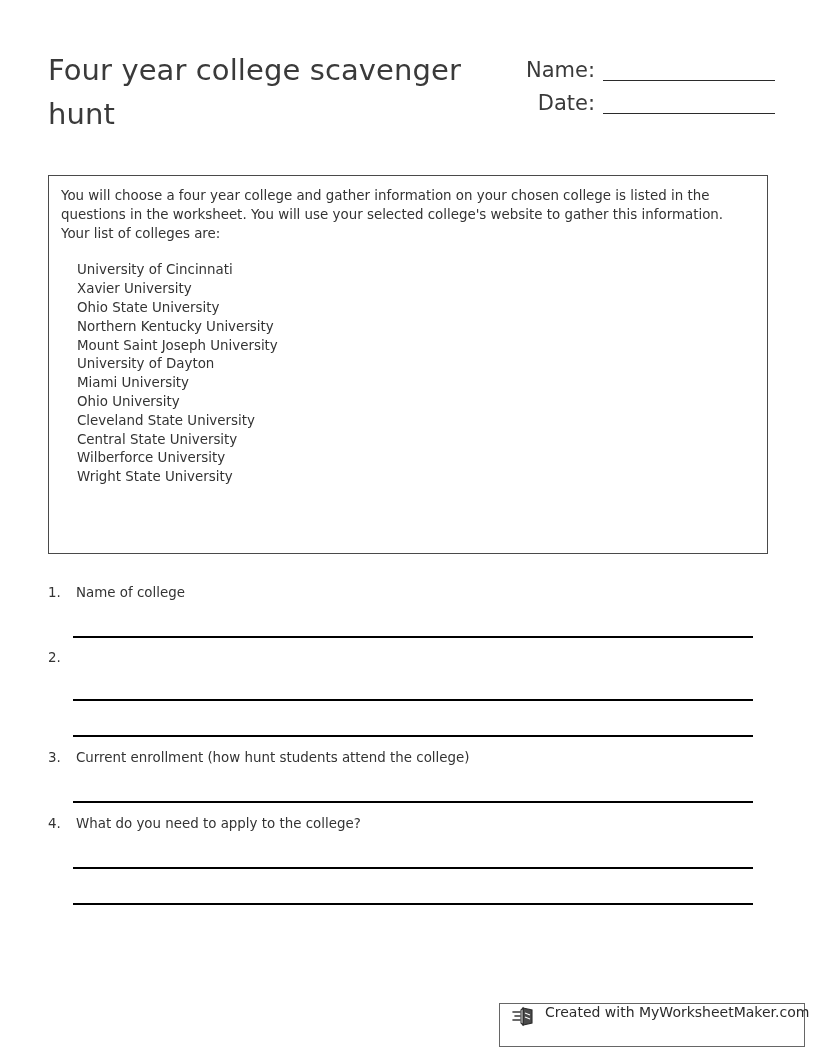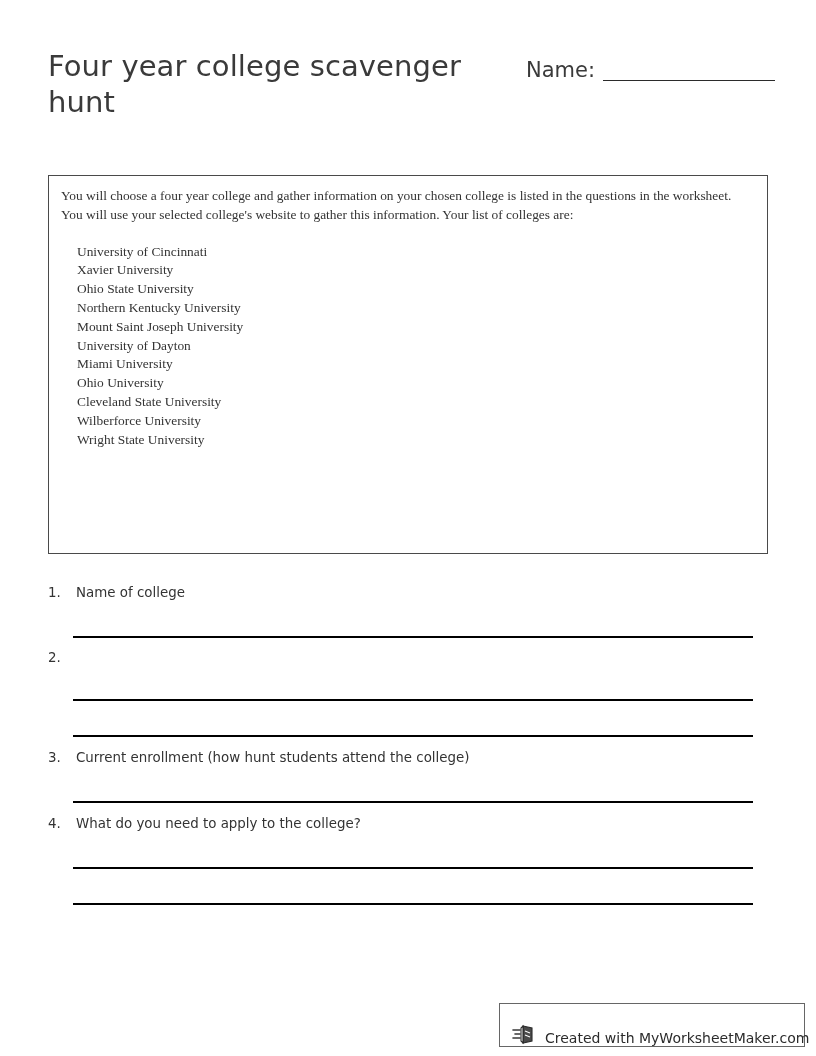--- a/index.html
+++ b/index.html
@@ -25,21 +25,21 @@
     width: 816px;
     height: 150px;
   }
   .worksheet-title {
     position: absolute;
     left: 48px;
     top: 48px;
     width: 440px;
     font-size: 29px;
     font-weight: 400;
-    line-height: 36px;
+    line-height: 44px;
     color: #3a3a3a;
     letter-spacing: 0.1px;
   }
   .namedate {
     position: absolute;
     left: 505px;
     top: 48px;
     width: 270px;
   }
   .nd-row {
@@ -67,21 +67,20 @@
     left: 48px;
     top: 175px;
     width: 720px;
     height: 379px;
     border: 1.3px solid #4a4a4a;
     box-sizing: border-box;
     background: #ffffff;
   }
   .instruction-inner {
     padding: 11px 14px 0 12px;
-    font-family: Liberation Serif, serif;
   }
   .instruction-text {
     font-size: 13.4px;
     line-height: 18.8px;
     color: #333333;
     margin: 0;
   }
   .college-list {
     margin: 18px 0 0 16px;
     padding: 0;
@@ -134,21 +133,21 @@
   .footer-badge {
     position: absolute;
     left: 499px;
     top: 1003px;
     width: 306px;
     height: 44px;
     border: 1.2px solid #666666;
     box-sizing: border-box;
     background: #ffffff;
     display: flex;
-    align-items: flex-end;
+    align-items: flex-start;
     padding-left: 12px;
   }
   .footer-logo {
     width: 26px;
     height: 24px;
     flex: 0 0 26px;
     position: relative;
     margin-right: 7px;
   }
   .footer-text {
@@ -159,38 +158,43 @@
 </style>
 </head>
 <body>
 
 <div class="header">
   <div class="worksheet-title">Four year college scavenger hunt</div>
 
   <div class="namedate">
     <div class="nd-row">
       <span class="nd-label">Name:</span>
+      <span class="nd-line"></span>
+    </div>
+    <div class="nd-row">
+      <span class="nd-label">Date:</span>
       <span class="nd-line"></span>
     </div>
   </div>
 </div>
 
 <div class="instruction-box">
   <div class="instruction-inner">
     <p class="instruction-text">You will choose a four year college and gather information on your chosen college is listed in the questions in the worksheet. You will use your selected college's website to gather this information. Your list of colleges are:</p>
     <ul class="college-list" id="college-list">
         <li>University of Cincinnati</li>
         <li>Xavier University</li>
         <li>Ohio State University</li>
         <li>Northern Kentucky University</li>
         <li>Mount Saint Joseph University</li>
         <li>University of Dayton</li>
         <li>Miami University</li>
         <li>Ohio University</li>
         <li>Cleveland State University</li>
+        <li>Central State University</li>
         <li>Wilberforce University</li>
         <li>Wright State University</li>
       </ul>
   </div>
 </div>
 
 <div class="questions" id="questions">
     <div class="question">
       <div class="q-head">
         <span class="q-num">1.</span>

